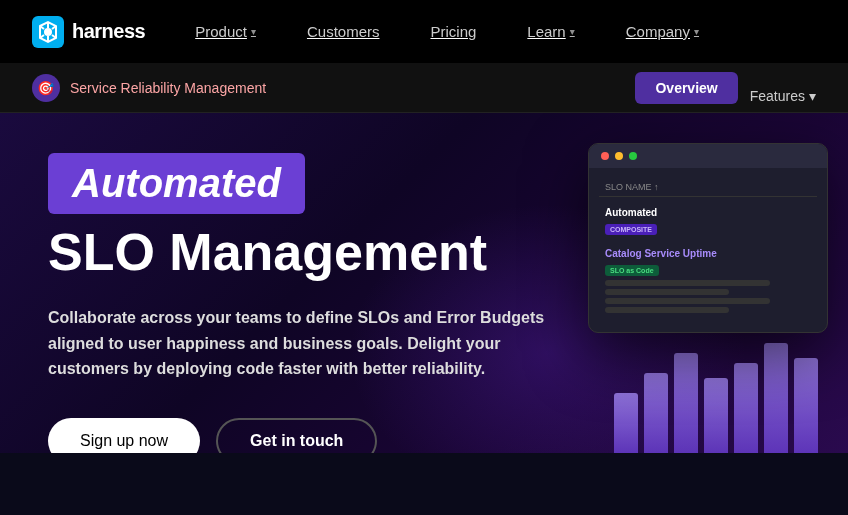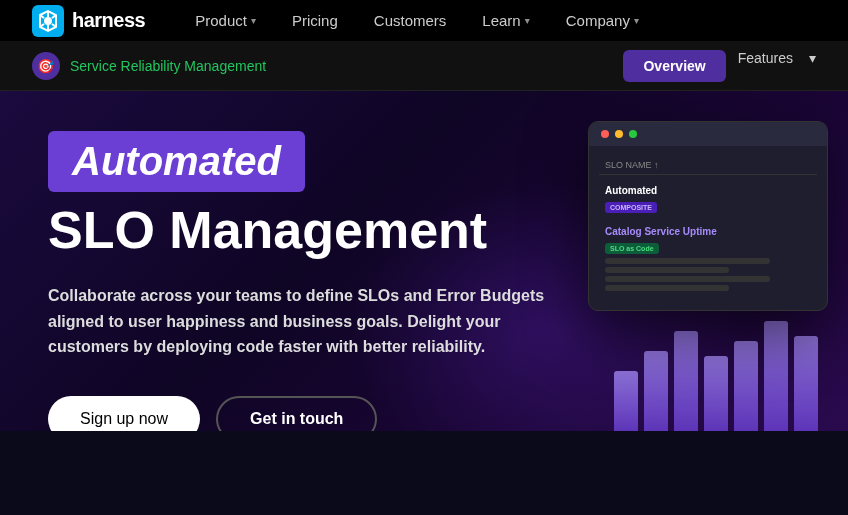--- a/index.html
+++ b/index.html
@@ -10,21 +10,21 @@
       width: 848px;
       height: 515px;
       overflow: hidden;
     }
 
     
     nav {
       background: #000;
       display: flex;
       align-items: center;
-      height: 41px;
+      height: 63px;
       padding: 1px 32px;
       gap: 0;
     }
     .nav-logo {
       display: flex;
       align-items: center;
       gap: 8px;
       margin-right: 32px;
     }
     .logo-icon {
@@ -33,22 +33,23 @@
     }
     .logo-text {
       color: #fff;
       font-size: 20px;
       font-weight: 600;
       letter-spacing: -0.5px;
     }
     .nav-links {
       display: flex;
       align-items: center;
-      gap: 0;
+      gap: 15px;
       list-style: none;
+      text-decoration: underline;
     }
     .nav-links li a {
       color: #ccc;
       text-decoration: none;
       font-size: 15px;
       padding: 0 18px;
       display: flex;
       align-items: center;
       gap: 4px;
       height: 57px;
@@ -78,49 +79,49 @@
       width: 28px;
       height: 28px;
       background: #4f2fa0;
       border-radius: 50%;
       display: flex;
       align-items: center;
       justify-content: center;
       font-size: 14px;
     }
     .sub-nav-title {
-      color: #22c55e;
+      color: #fca5a5;
       font-size: 14px;
       font-weight: 500;
     }
     .sub-nav-right {
       margin-left: auto;
       display: flex;
-      align-items: flex-start;
+      align-items: flex-end;
       gap: 12px;
     }
     .btn-overview {
       background: #4f2fa0;
       color: #fff;
       border: none;
       border-radius: 6px;
       padding: 8px 20px;
       font-size: 14px;
       font-weight: 600;
       cursor: pointer;
     }
     .btn-features {
       background: transparent;
       color: #ccc;
       border: none;
       font-size: 14px;
       cursor: pointer;
       display: flex;
       align-items: center;
-      gap: 16px;
+      gap: 4px;
     }
 
     
     .hero {
       background: linear-gradient(135deg, #1a0a3e 0%, #0f0525 40%, #1a0535 70%, #2a0a4e 100%);
       height: 340px;
       display: flex;
       align-items: flex-start;
       padding: 40px 48px 0;
       position: relative;
@@ -309,26 +310,26 @@
   </div>
   <ul class="nav-links">
     <li>
       <a href="#">
         <span>Product</span>
         <span class="chevron-down">▾</span>
       </a>
     </li>
     <li>
       <a href="#">
-        <span>Pricing</span>
+        <span>Customers</span>
       </a>
     </li>
     <li>
       <a href="#">
-        <span>Customers</span>
+        <span>Pricing</span>
       </a>
     </li>
     <li>
       <a href="#">
         <span>Learn</span>
         <span class="chevron-down">▾</span>
       </a>
     </li>
     <li>
       <a href="#">

